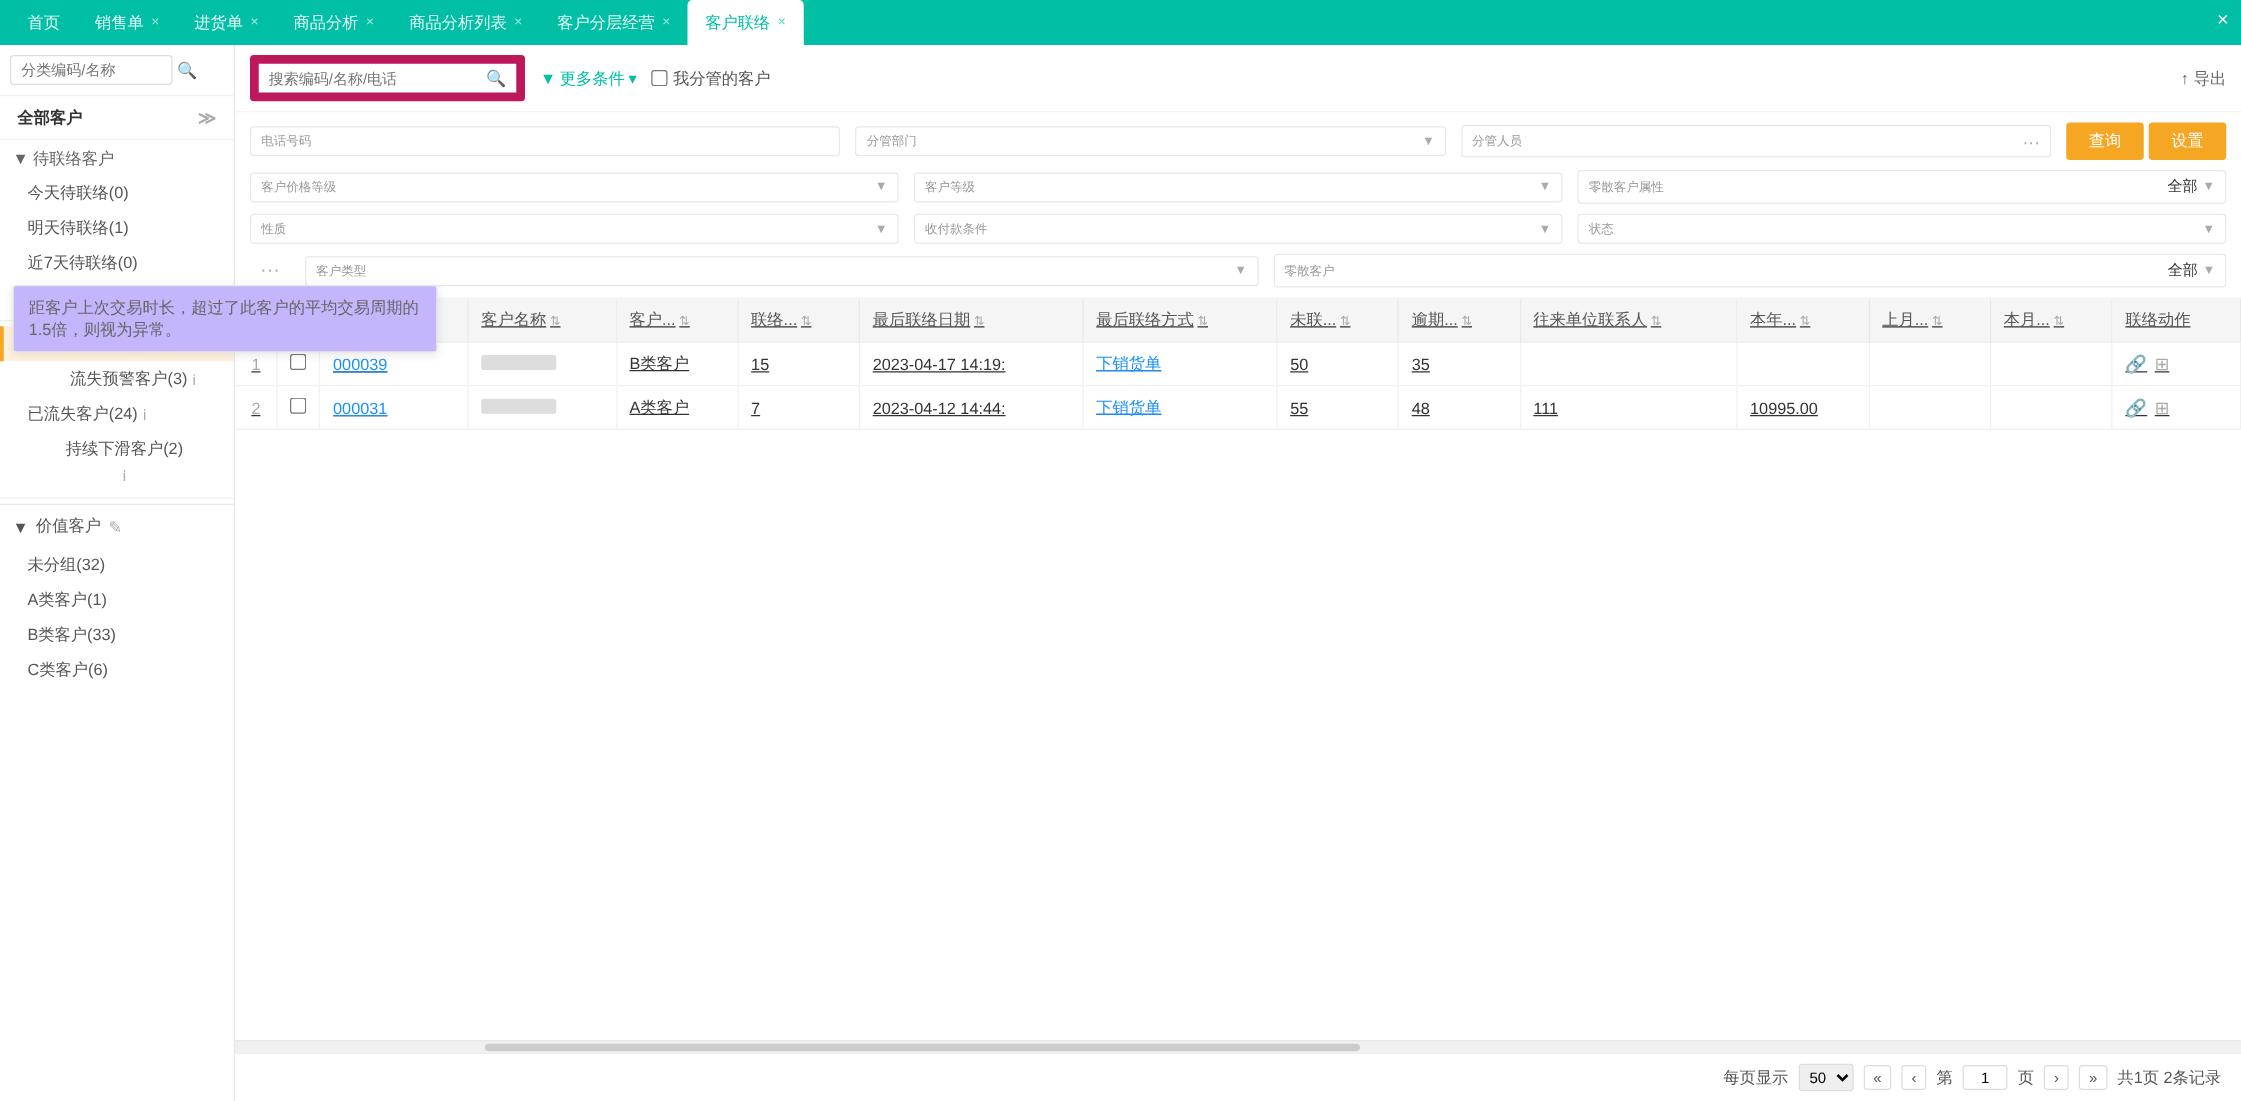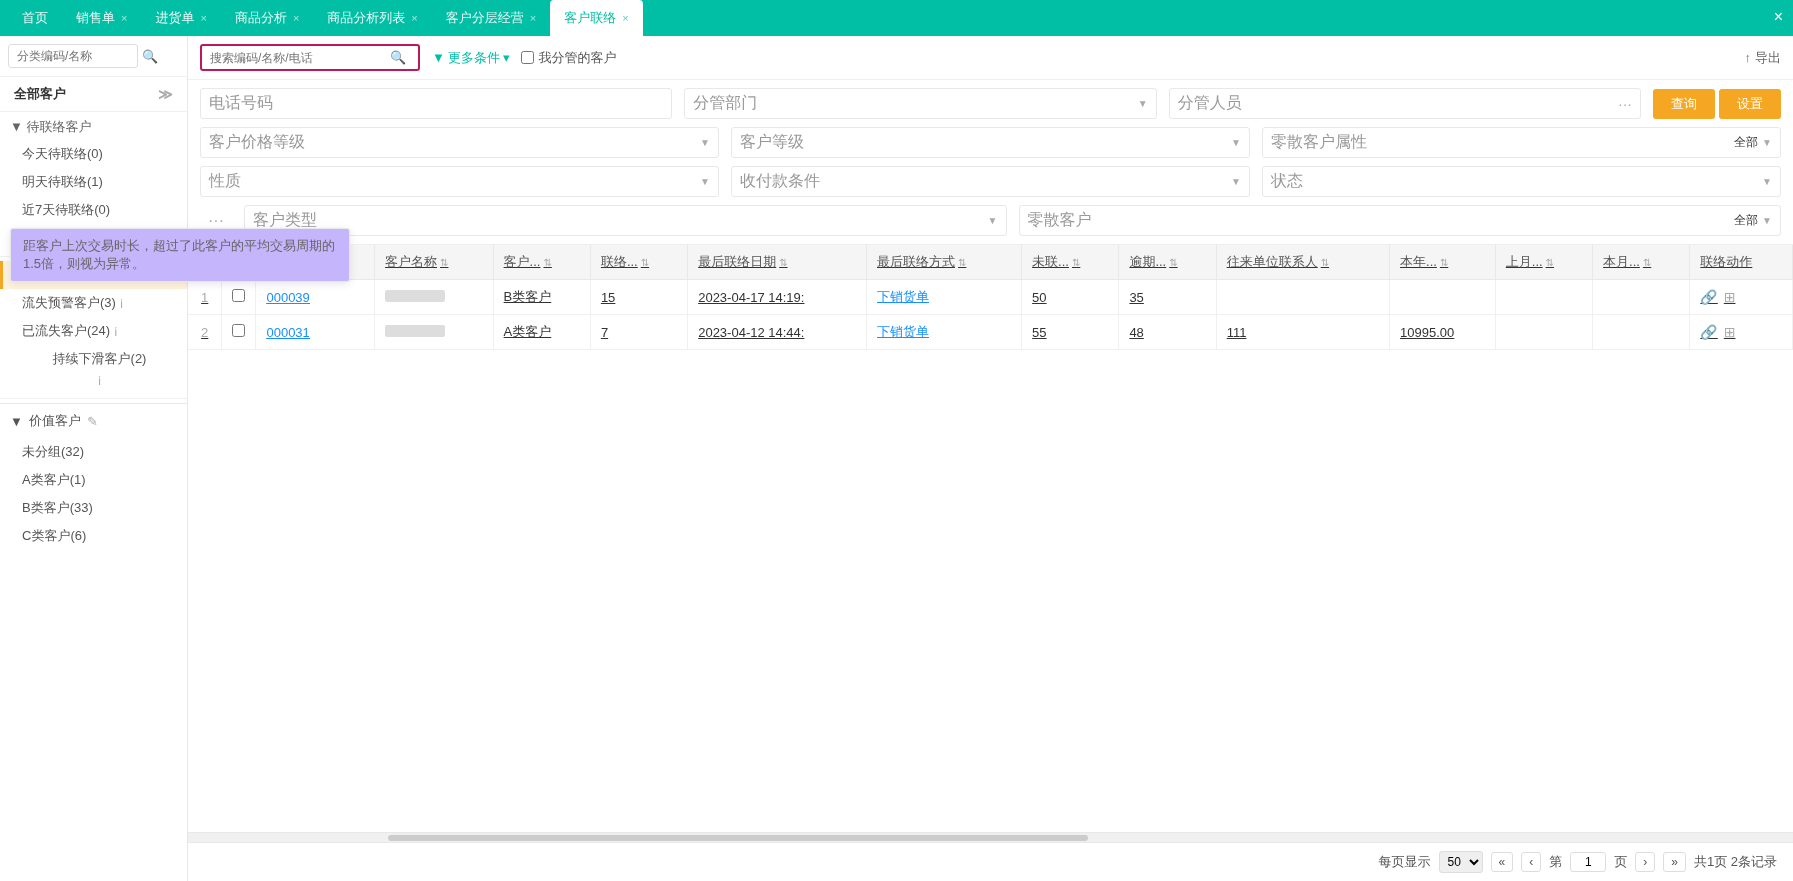--- a/index.html
+++ b/index.html
@@ -134,21 +134,21 @@
       border-bottom: 1px solid #f0f0f0;
       display: flex;
       align-items: center;
       gap: 12px;
       flex-wrap: wrap;
       background: #fff;
     }
     .filter-search-box {
       display: flex;
       align-items: center;
-      border: 2px solid #be185d;
+      border: 7px solid #be185d;
       border-radius: 3px;
       padding: 4px 8px;
       width: 220px;
     }
     .filter-search-box input {
       border: none;
       outline: none;
       font-size: 12px;
       width: 170px;
     }
@@ -199,21 +199,21 @@
       border-radius: 3px;
       background: #fff;
       padding: 4px 8px;
       min-width: 180px;
       flex: 1;
       cursor: pointer;
       position: relative;
     }
     .filter-field-label {
       color: #999;
-      font-size: 16px;
+      font-size: 10px;
       flex: 1;
     }
     .filter-field-arrow {
       color: #aaa;
       font-size: 10px;
     }
     .filter-field-dots {
       color: #aaa;
       font-size: 14px;
       cursor: pointer;
@@ -454,21 +454,21 @@
     <div class="sidebar-item">
       <span>逾期未联络(30)</span>
     </div>
 
     <div class="sidebar-divider"></div>
 
     <div class="sidebar-item active" style="display:flex;align-items:center;gap:4px;">
       <span>回购异常客户(2)</span>
       <span style="color:#f5a623;font-size:12px;">ℹ</span>
     </div>
-    <div class="sidebar-item" style="display:flex;align-items:center;gap:4px;">
+    <div class="sidebar-item" style="display:flex;align-items:center;gap:4px;margin-left:34px;">
       <span>流失预警客户(3)</span>
       <span style="color:#aaa;font-size:12px;">ℹ</span>
     </div>
     <div class="sidebar-item" style="display:flex;align-items:center;gap:4px;">
       <span>已流失客户(24)</span>
       <span style="color:#aaa;font-size:12px;">ℹ</span>
     </div>
     <div class="sidebar-item" style="display:flex;align-items:center;gap:4px;flex-direction:column;">
       <span>持续下滑客户(2)</span>
       <span style="color:#aaa;font-size:12px;">ℹ</span>

